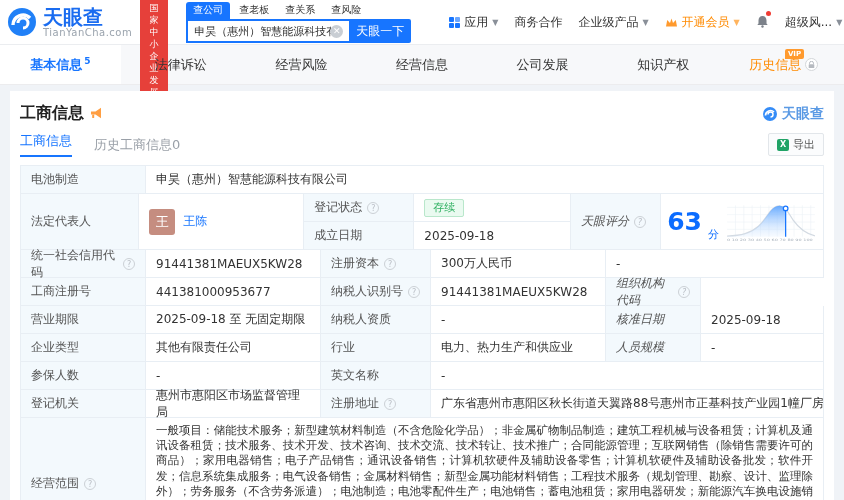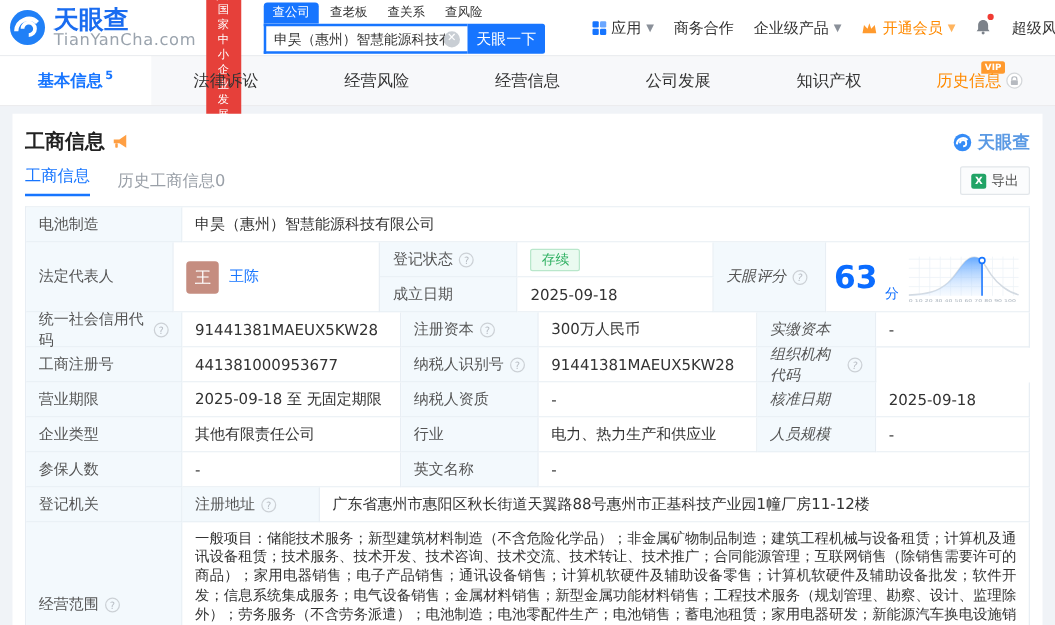--- a/index.html
+++ b/index.html
@@ -5,21 +5,21 @@
   * { margin:0; padding:0; box-sizing:border-box; }
   html,body { width:844px; height:500px; overflow:hidden;
     font-family:"DejaVu Sans","Liberation Sans",sans-serif; background:#f0f3f7; }
   a { text-decoration:none; }
 
   
   .topbar { position:relative; height:45px; background:#fff; border-bottom:1px solid #ebedf0;
     display:flex; align-items:center; padding:0 6px; }
   .logo { display:flex; align-items:center; gap:5px; }
   .logo-text .brand { font-size:20px; font-weight:bold; color:#1a6cf0; line-height:20px; }
-  .logo-text .domain { font-size:13px; color:#9aa3ad; letter-spacing:.5px; }
+  .logo-text .domain { font-size:10px; color:#9aa3ad; letter-spacing:.5px; }
   .banner { margin-left:8px; background:#e6403a; color:#fff; border-radius:2px;
     padding:3px 8px; text-align:center; }
   .banner .l1 { font-size:11px; font-weight:bold; letter-spacing:1px; line-height:14px; }
   .banner .l2 { font-size:9px; letter-spacing:.5px; line-height:12px; }
   .searchwrap { margin-left:18px; width:225px; position:relative; top:1px; }
   .stabs { display:flex; gap:2px; height:16px; align-items:flex-end; }
   .stab { font-size:10px; color:#333; padding:1px 7px 2px; cursor:pointer; }
   .stab.active { background:#1775ff; color:#fff; border-radius:3px 3px 0 0; }
   .sbox { display:flex; height:24px; }
   .sinput { flex:1; border:2px solid #1775ff; border-right:none; padding:0 18px 0 6px;
@@ -310,23 +310,20 @@
       <div class="cell lc w1">
           <span>统一社会信用代码</span>
           <span class="info">?</span>
         </div>
       <div class="cell vc w2">91441381MAEUX5KW28</div>
       <div class="cell lc w3">
           <span>注册资本</span>
           <span class="info">?</span>
         </div>
       <div class="cell vc w4">300万人民币</div>
-      <div class="cell lc w5">
-          <span>实缴资本</span>
-        </div>
       <div class="cell vc w6">-</div>
     </div>
 
     <div class="trow">
       <div class="cell lc w1">
           <span>工商注册号</span>
         </div>
       <div class="cell vc w2">441381000953677</div>
       <div class="cell lc w3">
           <span>纳税人识别号</span>
@@ -377,20 +374,21 @@
       <div class="cell lc w3">
           <span>英文名称</span>
         </div>
       <div class="cell vc w6">-</div>
     </div>
 
     <div class="trow">
       <div class="cell lc w1">
           <span>登记机关</span>
         </div>
+      <div class="cell vc w2">惠州市惠阳区市场监督管理局</div>
       <div class="cell lc w3">
           <span>注册地址</span>
           <span class="info">?</span>
         </div>
       <div class="cell vc w6 addr">
         <span>广东省惠州市惠阳区秋长街道天翼路88号惠州市正基科技产业园1幢厂房11-12楼</span>&nbsp;
         
       </div>
     </div>
 

